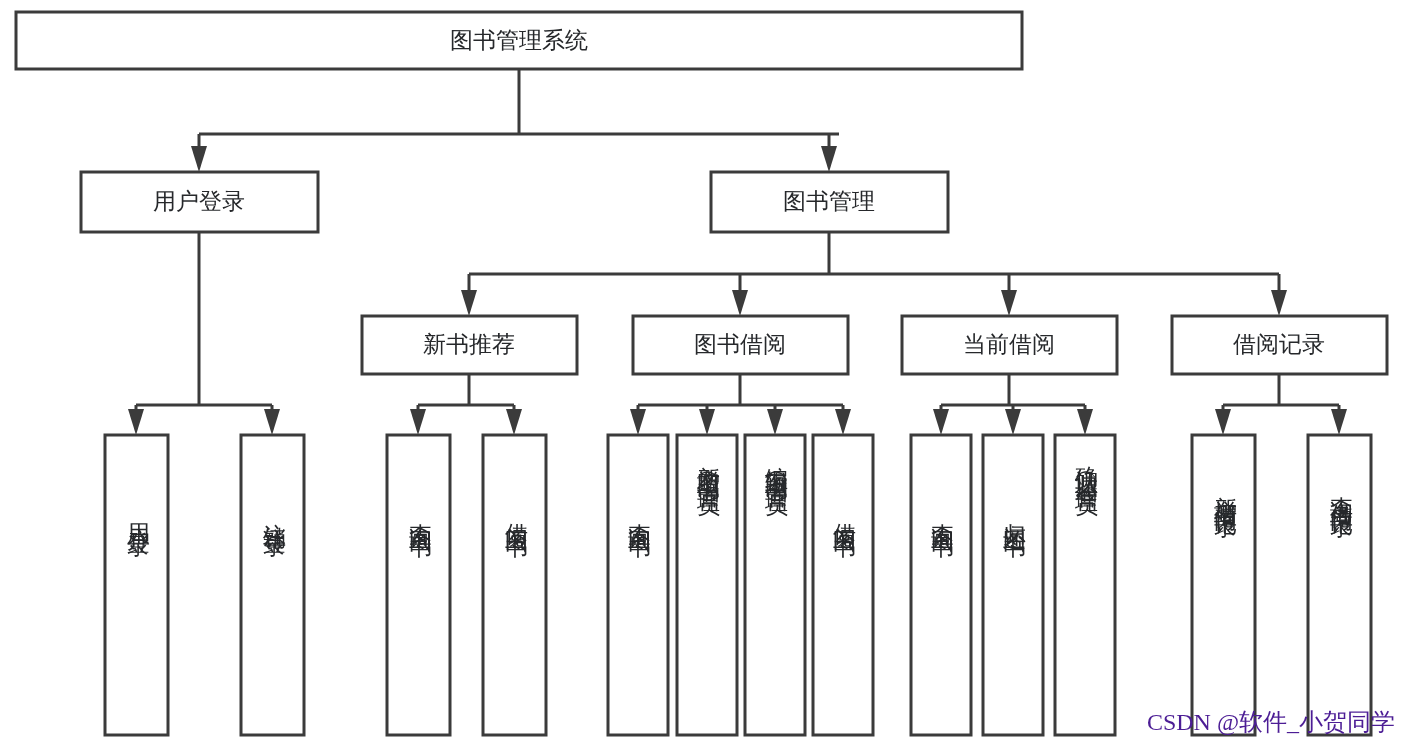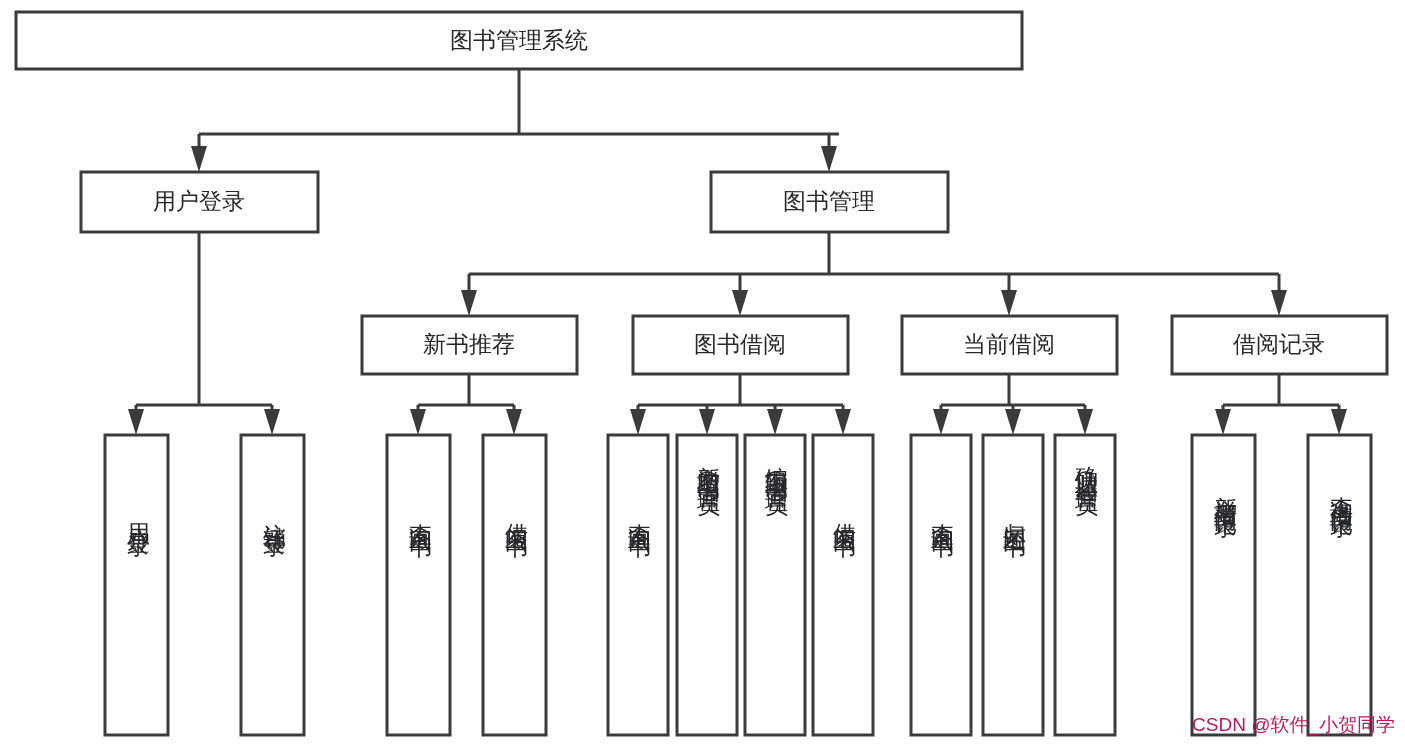--- a/index.html
+++ b/index.html
@@ -54,23 +54,23 @@
     fill: #26282b;
     writing-mode: vertical-rl;
     text-orientation: upright;
     letter-spacing: 4px;
     dominant-baseline: middle;
   }
   .watermark-text {
     position: absolute;
     right: 10px;
     bottom: 9px;
-    font-family: Liberation Sans, sans-serif;
-    font-size: 19px;
-    color: #be185d;
+    font-family: Liberation Serif, serif;
+    font-size: 24px;
+    color: #4c1d95;
     white-space: nowrap;
     pointer-events: none;
     user-select: none;
   }
 </style>
 </head>
 <body>
 
 <div id="diagram-root">
 

